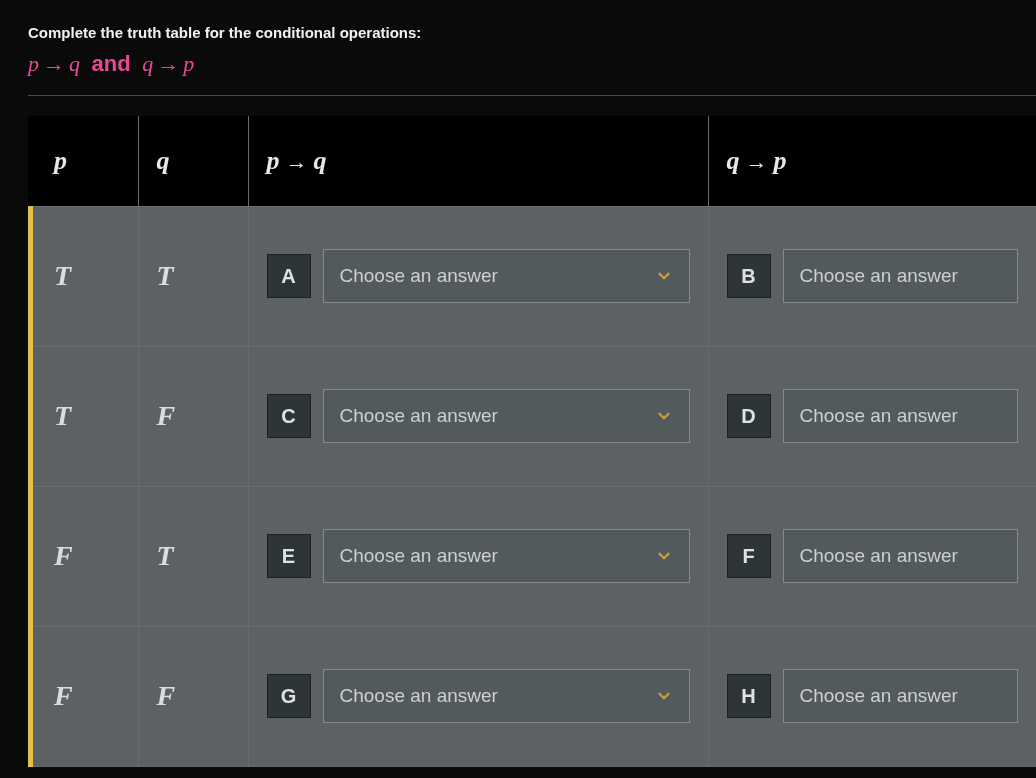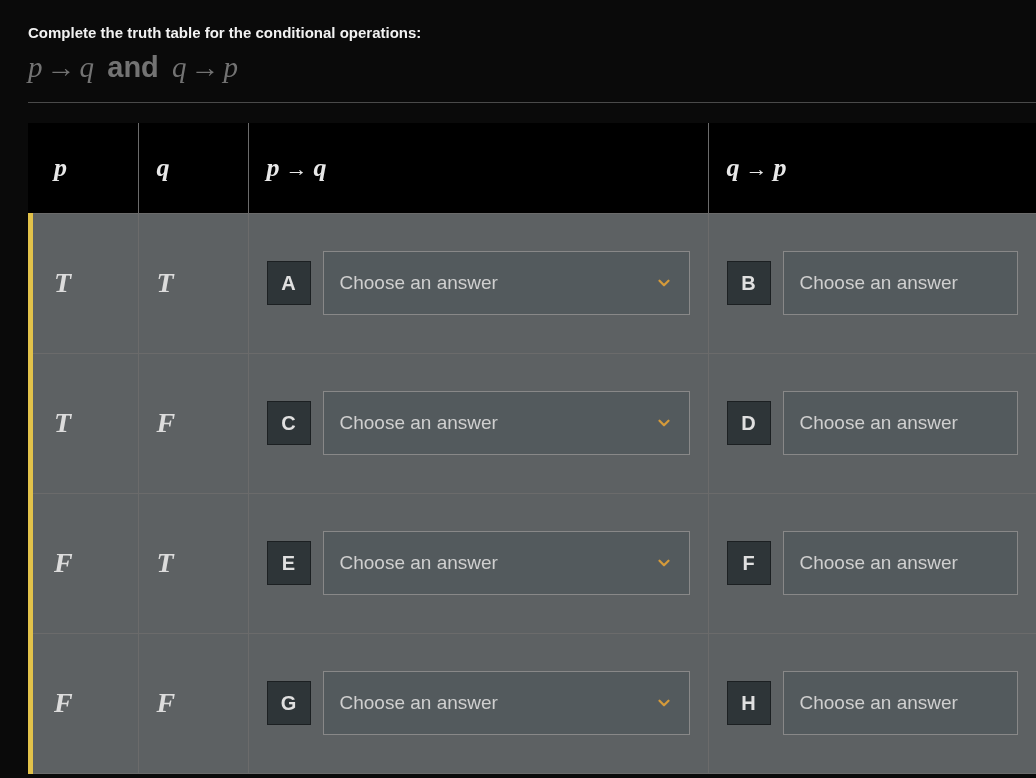--- a/index.html
+++ b/index.html
@@ -14,24 +14,24 @@
   .page {
     padding: 24px 0 0 28px;
   }
   .prompt-line1 {
     font-size: 15px;
     font-weight: 700;
     color: #f2f2f2;
     margin-bottom: 10px;
   }
   .prompt-line2 {
-    font-size: 29px;
+    font-size: 22px;
     font-style: italic;
     font-family: Georgia, 'Times New Roman', serif;
-    color: #737373;
+    color: #ec4899;
     margin-bottom: 18px;
   }
   .prompt-line2 .arrow { font-style: normal; padding: 0 4px; }
   .prompt-line2 .and { font-style: normal; font-family: 'Segoe UI', Arial, sans-serif; font-weight:700; padding: 0 6px; }
   .hr {
     height: 1px;
     background: #4a4a4a;
     margin: 0 0 0 0;
     width: 1008px;
   }
@@ -98,21 +98,21 @@
     color: #e0e0e0;
     font-weight: 700;
     font-size: 20px;
     display: flex;
     align-items: center;
     justify-content: center;
     border: 1px solid #1c2022;
   }
   .dropdown {
     flex: 1;
-    height: 64px;
+    height: 54px;
     background: #535a5d;
     border: 1px solid #888;
     display: flex;
     align-items: center;
     justify-content: space-between;
     padding: 0 16px;
     color: #cfcfcf;
     font-size: 19px;
     cursor: pointer;
     min-width: 0;

